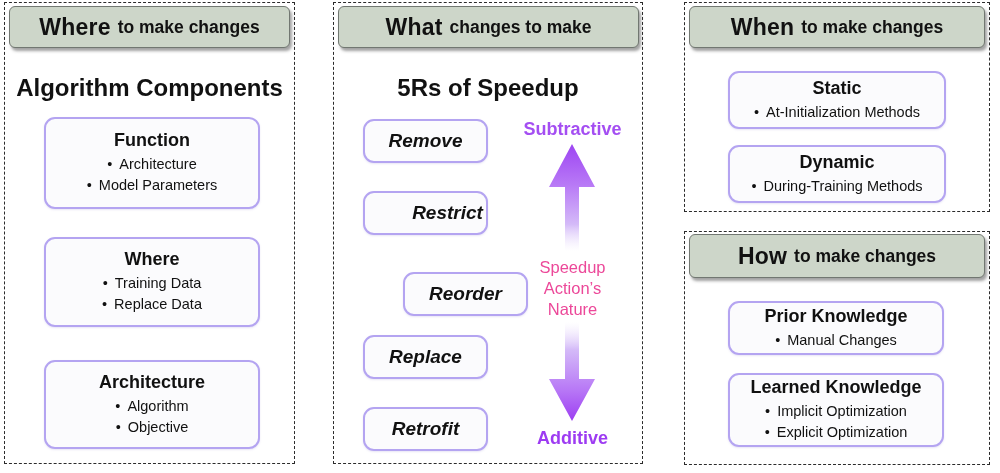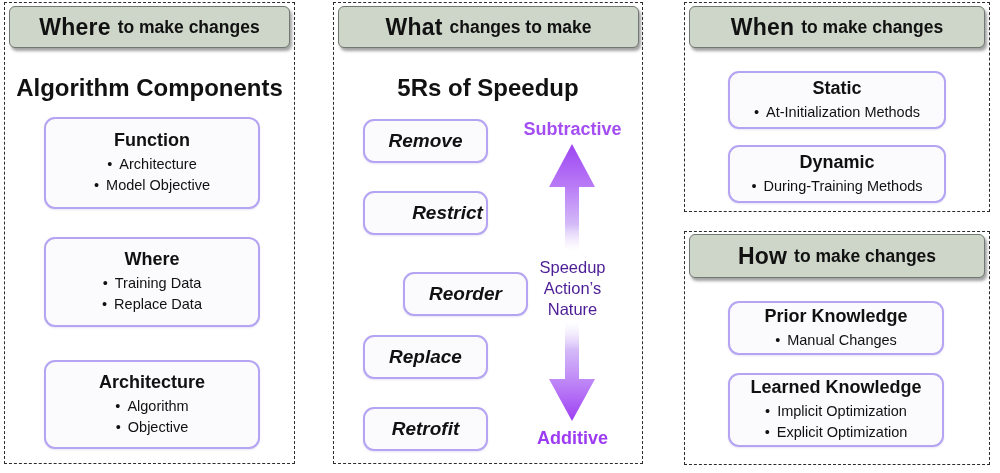--- a/index.html
+++ b/index.html
@@ -83,42 +83,42 @@
   #rbox-1 { top: 191px; padding-left: 44px; }
   #rbox-2 { top: 272px; margin-left: 40px; }
   #rbox-3 { top: 335px; }
   #rbox-4 { top: 407px; }
 
   
   .axis { position: absolute; left: 505px; top: 0; width: 135px; height: 462px; }
   .axis-label { position: absolute; width: 100%; text-align: center; font-size: 18px; font-weight: bold; }
   #lbl-subtractive { top: 119px; color: #a44ef2; }
   #lbl-additive    { top: 428px; color: #9d3bf2; }
-  .axis-mid { position: absolute; top: 257px; width: 100%; text-align: center; font-size: 16.5px; line-height: 21px; color: #4c1d95; }
+  .axis-mid { position: absolute; top: 257px; width: 100%; text-align: center; font-size: 16.5px; line-height: 21px; color: #ec4899; }
   .arrow { position: absolute; left: 42px; }
   #arrow-up   { top: 143px; }
   #arrow-down { top: 322px; }
 </style>
 </head>
 <body>
 
 <div class="canvas">
 
   <div class="panel" id="panel-where"></div>
   <div class="hdr" id="hdr-where">
     <span class="hdr-em">Where</span>
     <span class="hdr-rest">to make changes</span>
   </div>
   <div class="col-title" id="title-where">Algorithm Components</div>
 
   <div class="pbox" id="box-function">
     <div class="pbox-title">Function</div>
     <ul class="bullets">
       <li>Architecture</li>
-      <li>Model Objective</li>
+      <li>Model Parameters</li>
     </ul>
   </div>
 
   <div class="pbox" id="box-data">
     <div class="pbox-title">Where</div>
     <ul class="bullets">
       <li>Training Data</li>
       <li>Replace Data</li>
     </ul>
   </div>

